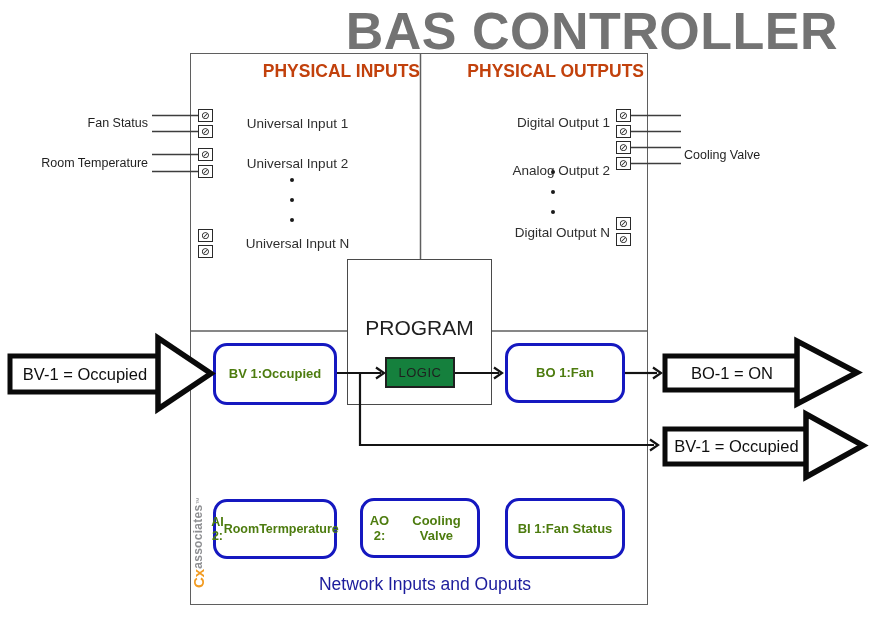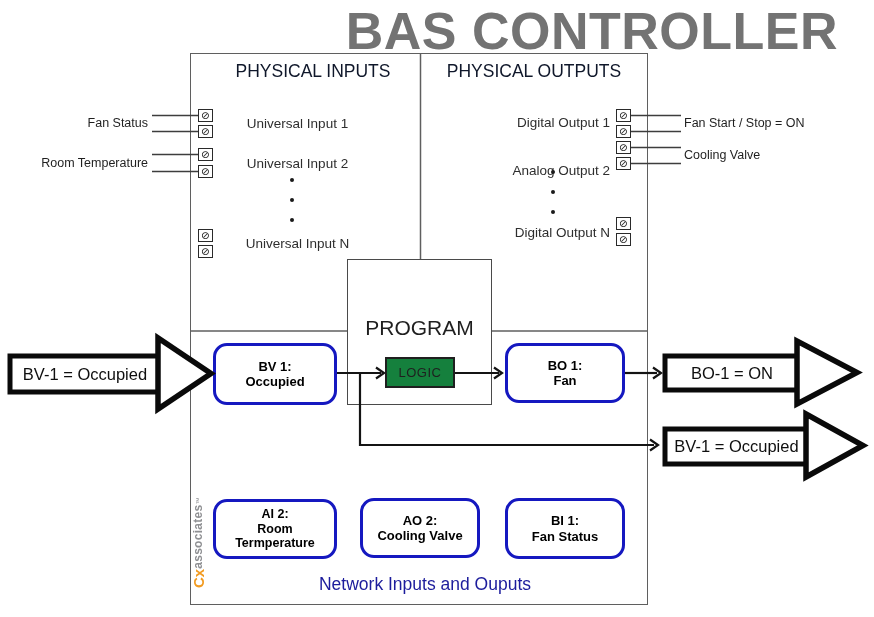--- a/index.html
+++ b/index.html
@@ -2,37 +2,37 @@
 <html><head>
 <meta charset="utf-8">
 <style>
   html,body{margin:0;padding:0;background:#fff;}
   .stage{position:relative;width:874px;height:617px;background:#fff;
          font-family:"Liberation Sans",sans-serif;overflow:hidden;}
   .abs{position:absolute;box-sizing:border-box;}
   .title{left:0;top:1px;width:838px;text-align:right;font-size:52px;font-weight:600;
          color:#737373;letter-spacing:.5px;}
   .main-box{left:190px;top:53px;width:458px;height:552px;border:1.5px solid #5f5f5f;background:#fff;}
-  .col-header{top:61px;height:24px;font-size:17.5px;font-weight:400;color:#0f172a;text-align:center;}
+  .col-header{top:61px;height:24px;font-size:17.5px;font-weight:700;color:#c2410c;text-align:right;}
   .h-in{left:206px;width:214px;}
   .h-out{left:424px;width:220px;}
   .program-box{left:347px;top:259px;width:145px;height:146px;border:1.4px solid #4a4a4a;background:#fff;}
   .program-label{left:347px;top:316px;width:145px;text-align:center;font-size:21px;font-weight:400;color:#1f1f1f;}
   .logic-box{left:385px;top:357px;width:70px;height:31px;border:2px solid #1f1f1f;background:#15803d;
              display:flex;align-items:center;justify-content:center;font-size:13px;color:#1f1f1f;letter-spacing:.5px;}
   .row-label{font-size:13.5px;color:#2e2e2e;height:17px;line-height:17px;}
   .in-row{left:225px;width:145px;text-align:center;}
   .out-row{left:460px;width:150px;text-align:right;}
   .ext-label{font-size:12.5px;color:#1f1f1f;height:15px;line-height:15px;white-space:nowrap;}
   .term{width:15px;height:13px;border:1.5px solid #2a2a2a;background:#fff;display:flex;
         align-items:center;justify-content:center;font-family:"DejaVu Sans",sans-serif;
         font-size:10.5px;line-height:1;color:#1a1a1a;}
   .dot{width:4px;height:4px;border-radius:50%;background:#1a1a1a;}
-  .bbox{border:3px solid #1518c0;border-radius:14px;background:#fff;color:#000000;
-        display:flex;flex-direction:column;align-items:center;justify-content:center;
+  .bbox{border:3px solid #1518c0;border-radius:14px;background:#fff;color:#4d7c0f;
+        display:flex;flex-direction:row;align-items:center;justify-content:center;
         font-weight:bold;font-size:13px;line-height:15.5px;text-align:center;}
   .bbox.small-lh{line-height:14.5px;font-size:12.5px;}
   .flow-text{display:flex;align-items:center;justify-content:center;font-size:16.5px;color:#0f0f0f;white-space:nowrap;}
   .footer{left:200px;top:574px;width:450px;text-align:center;font-size:17.5px;font-weight:normal;color:#1c1c9c;}
   .logo{left:190px;top:588px;width:88px;height:16px;transform:rotate(-90deg);transform-origin:0 0;
         display:flex;align-items:center;white-space:nowrap;}
   .logo .pre{color:#f29b21;font-weight:800;font-size:15px;}
   .logo .suf{color:#8f9093;font-weight:600;font-size:12px;letter-spacing:.3px;}
   .logo .tm{color:#8f9093;font-size:7px;vertical-align:super;}
   svg.overlay{position:absolute;left:0;top:0;pointer-events:none;}
@@ -113,21 +113,20 @@
   <div class="abs row-label in-row" style="top:115px;">Universal Input 1</div>
   <div class="abs row-label in-row" style="top:155px;">Universal Input 2</div>
   <div class="abs row-label in-row" style="top:235px;">Universal Input N</div>
 
   <div class="abs row-label out-row" style="top:114px;">Digital Output 1</div>
   <div class="abs row-label out-row" style="top:146px;margin-top:16px;">Analog Output 2</div>
   <div class="abs row-label out-row" style="top:224px;">Digital Output N</div>
 
   <div class="abs ext-label" style="left:60px;top:116px;width:88px;text-align:right;">Fan Status</div>
   <div class="abs ext-label" style="left:20px;top:156px;width:128px;text-align:right;">Room Temperature</div>
-  <div class="abs ext-label" style="left:684px;top:116px;width:160px;">Fan Start / Stop = ON</div>
   <div class="abs ext-label" style="left:684px;top:148px;width:160px;">Cooling Valve</div>
 
   <div class="abs term" style="left:198px;top:109px;">⊘</div>
   <div class="abs term" style="left:198px;top:125px;">⊘</div>
   <div class="abs term" style="left:198px;top:148px;">⊘</div>
   <div class="abs term" style="left:198px;top:165px;">⊘</div>
   <div class="abs term" style="left:198px;top:229px;">⊘</div>
   <div class="abs term" style="left:198px;top:245px;">⊘</div>
 
   <div class="abs term" style="left:616px;top:109px;">⊘</div>

